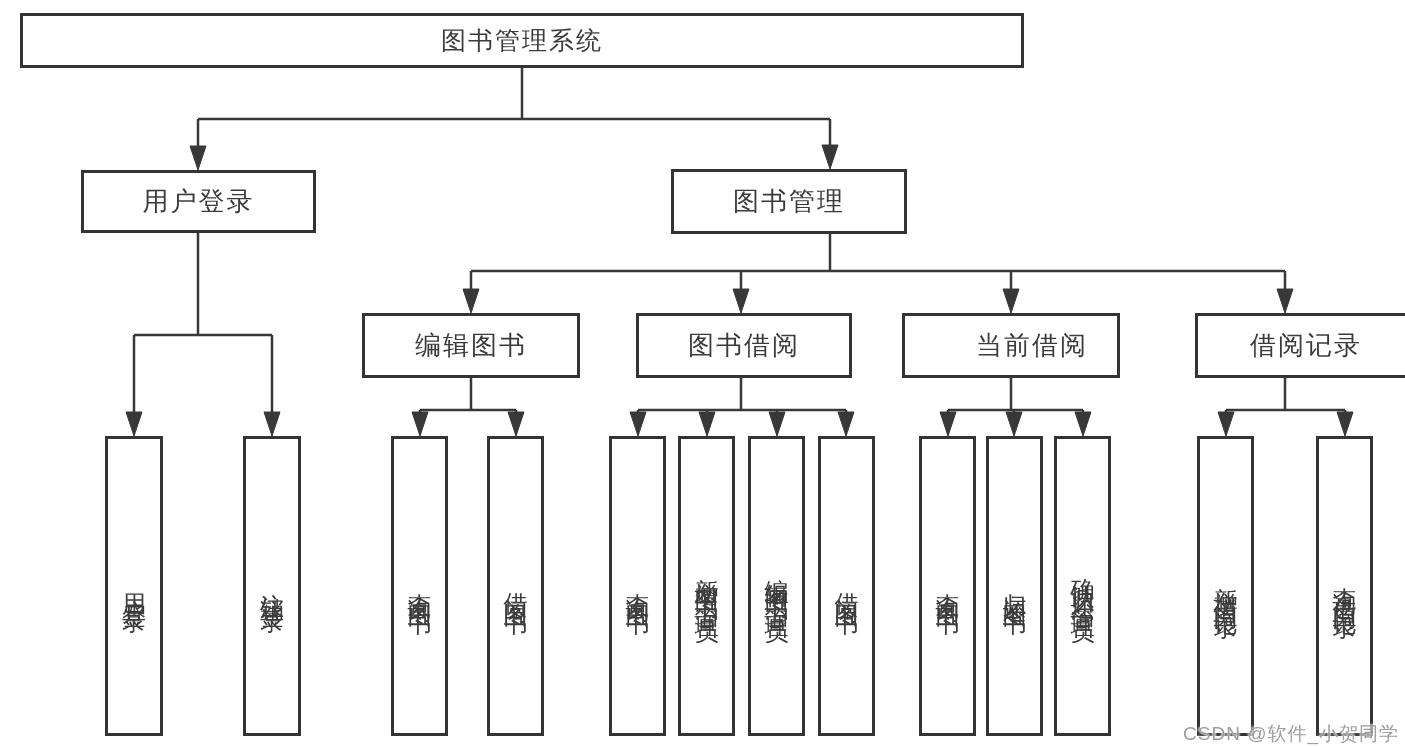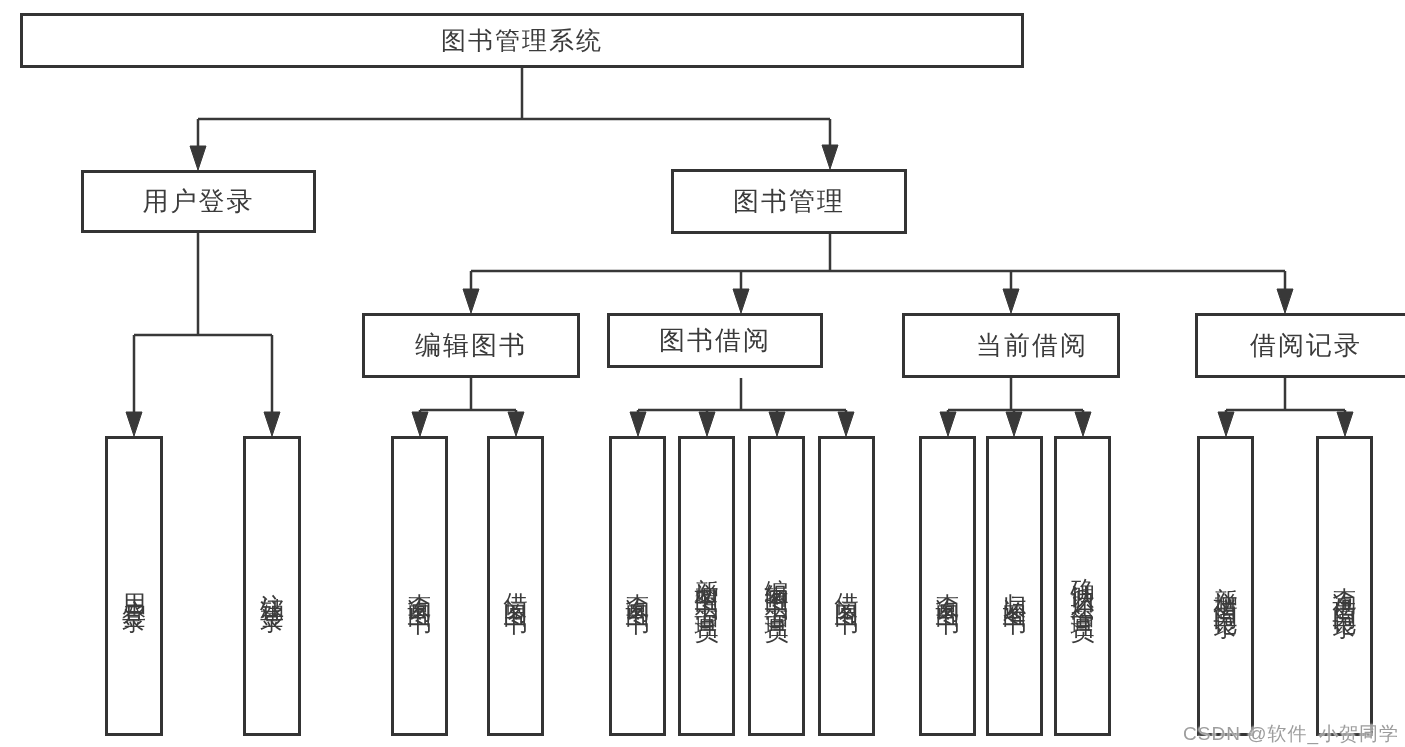--- a/index.html
+++ b/index.html
@@ -109,21 +109,21 @@
   <div class="node" style="left:81px;top:170px;width:235px;height:63px;">
     <span>用户登录</span>
   </div>
   <div class="node" style="left:671px;top:169px;width:236px;height:65px;">
     <span>图书管理</span>
   </div>
 
   <div class="node" style="left:362px;top:313px;width:218px;height:65px;">
     <span>编辑图书</span>
   </div>
-  <div class="node" style="left:607px;top:313px;width:216px;height:55px;text-align:right;">
+  <div class="node" style="left:636px;top:313px;width:216px;height:65px;text-align:right;">
     <span>图书借阅</span>
   </div>
   <div class="node" style="left:902px;top:313px;width:218px;height:65px;padding-left:42px;">
     <span>当前借阅</span>
   </div>
   <div class="node" style="left:1174px;top:313px;width:222px;height:65px;margin-left:21px;">
     <span>借阅记录</span>
   </div>
 
   <div class="leaf" style="left:105px;top:436px;width:58px;height:300px;">

